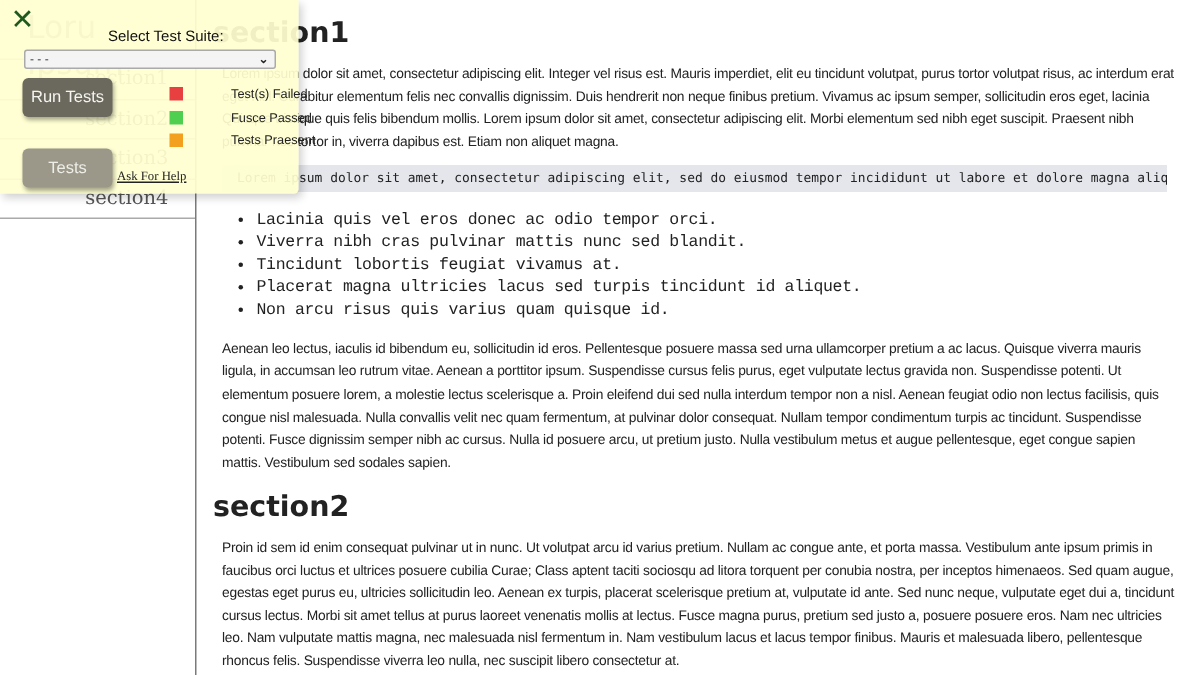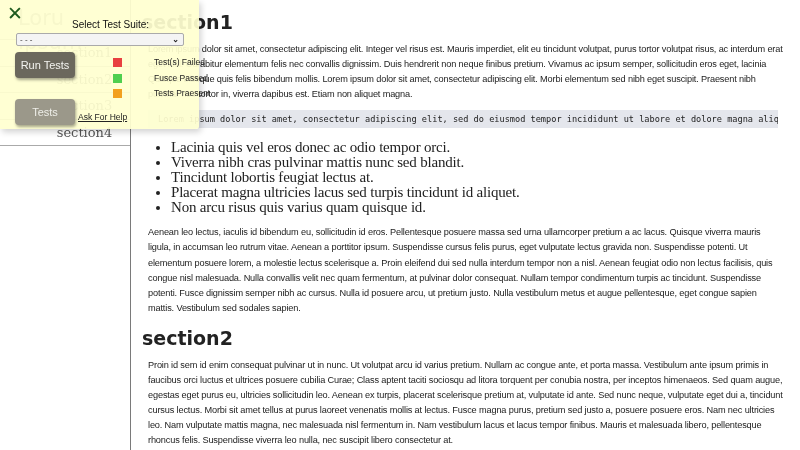--- a/index.html
+++ b/index.html
@@ -36,21 +36,21 @@
       color: #222; margin-left: 6px; letter-spacing: -0.15px;
     }
     .code-block {
       background: #e4e6ec; margin: 8px 0 12px 6px; padding: 0 10px;
       height: 18px; line-height: 18px;
       font-family: "DejaVu Sans Mono", monospace; font-size: 8.6px; color: #222;
       width: 630px; white-space: nowrap; overflow: hidden;
     }
     .bullets { margin: 0 0 10px 29px; list-style: disc; }
     .bullets li {
-      font-family: Liberation Serif, serif; font-size: 15px; line-height: 15px; color: #222;
+      font-family: Liberation Mono, monospace; font-size: 11px; line-height: 15px; color: #222;
       letter-spacing: -0.2px;
     }
     .section2-title { margin-top: 8px; }
 
     
     .overlay {
       position: absolute; left: 0; top: 0; width: 199px; height: 129px;
       background: rgba(255, 255, 208, 0.93);
       box-shadow: 2px 3px 6px rgba(0,0,0,0.18);
       border-bottom-right-radius: 3px;
@@ -83,21 +83,21 @@
     .btn-run { top: 52px; background: #6b685d; }
     .btn-tests { top: 83px; background: #9b988a; color: #eeeee8; margin-top: 16px; }
     .legend { position: absolute; left: 113px; }
     .legend-swatch { position: absolute; left: 0; top: 0; width: 9px; height: 9px; }
     .legend-text {
       position: absolute; left: 15px; top: -1px; white-space: nowrap;
       font-family: "Liberation Sans", sans-serif; font-size: 8.5px; color: #222; margin-left: 26px;
     }
     .help-link {
       position: absolute; left: 78px; top: 112px;
-      font-family: Liberation Sans, sans-serif; font-size: 8.5px; color: #222;
+      font-family: Liberation Serif, serif; font-size: 8.5px; color: #222;
       text-decoration: underline; cursor: pointer;
     }
   </style>
 </head>
 <body>
 
 <nav class="sidebar">
   <div class="sidebar-title">Loru Ipsum</div>
   <div class="sidebar-item">section1</div>
   <div class="sidebar-item">section2</div>
@@ -106,21 +106,21 @@
 </nav>
 
 <main class="main">
   <section>
     <h1 class="section-title">section1</h1>
     <p class="para">Lorem ipsum dolor sit amet, consectetur adipiscing elit. Integer vel risus est. Mauris imperdiet, elit eu tincidunt volutpat, purus tortor volutpat risus, ac interdum erat eget nisl. Curabitur elementum felis nec convallis dignissim. Duis hendrerit non neque finibus pretium. Vivamus ac ipsum semper, sollicitudin eros eget, lacinia Quisque tristique quis felis bibendum mollis. Lorem ipsum dolor sit amet, consectetur adipiscing elit. Morbi elementum sed nibh eget suscipit. Praesent nibh pulvinar nec tortor in, viverra dapibus est. Etiam non aliquet magna.</p>
     <div class="code-block">Lorem ipsum dolor sit amet, consectetur adipiscing elit, sed do eiusmod tempor incididunt ut labore et dolore magna aliqua.</div>
     <ul class="bullets">
       <li>Lacinia quis vel eros donec ac odio tempor orci.</li>
       <li>Viverra nibh cras pulvinar mattis nunc sed blandit.</li>
-      <li>Tincidunt lobortis feugiat lectus at.</li>
+      <li>Tincidunt lobortis feugiat vivamus at.</li>
       <li>Placerat magna ultricies lacus sed turpis tincidunt id aliquet.</li>
       <li>Non arcu risus quis varius quam quisque id.</li>
     </ul>
     <p class="para">Aenean leo lectus, iaculis id bibendum eu, sollicitudin id eros. Pellentesque posuere massa sed urna ullamcorper pretium a ac lacus. Quisque viverra mauris ligula, in accumsan leo rutrum vitae. Aenean a porttitor ipsum. Suspendisse cursus felis purus, eget vulputate lectus gravida non. Suspendisse potenti. Ut elementum posuere lorem, a molestie lectus scelerisque a. Proin eleifend dui sed nulla interdum tempor non a nisl. Aenean feugiat odio non lectus facilisis, quis congue nisl malesuada. Nulla convallis velit nec quam fermentum, at pulvinar dolor consequat. Nullam tempor condimentum turpis ac tincidunt. Suspendisse potenti. Fusce dignissim semper nibh ac cursus. Nulla id posuere arcu, ut pretium justo. Nulla vestibulum metus et augue pellentesque, eget congue sapien mattis. Vestibulum sed sodales sapien.</p>
   </section>
   <section>
     <h1 class="section-title section2-title">section2</h1>
     <p class="para">Proin id sem id enim consequat pulvinar ut in nunc. Ut volutpat arcu id varius pretium. Nullam ac congue ante, et porta massa. Vestibulum ante ipsum primis in faucibus orci luctus et ultrices posuere cubilia Curae; Class aptent taciti sociosqu ad litora torquent per conubia nostra, per inceptos himenaeos. Sed quam augue, egestas eget purus eu, ultricies sollicitudin leo. Aenean ex turpis, placerat scelerisque pretium at, vulputate id ante. Sed nunc neque, vulputate eget dui a, tincidunt cursus lectus. Morbi sit amet tellus at purus laoreet venenatis mollis at lectus. Fusce magna purus, pretium sed justo a, posuere posuere eros. Nam nec ultricies leo. Nam vulputate mattis magna, nec malesuada nisl fermentum in. Nam vestibulum lacus et lacus tempor finibus. Mauris et malesuada libero, pellentesque rhoncus felis. Suspendisse viverra leo nulla, nec suscipit libero consectetur at.</p>
   </section>
 </main>

